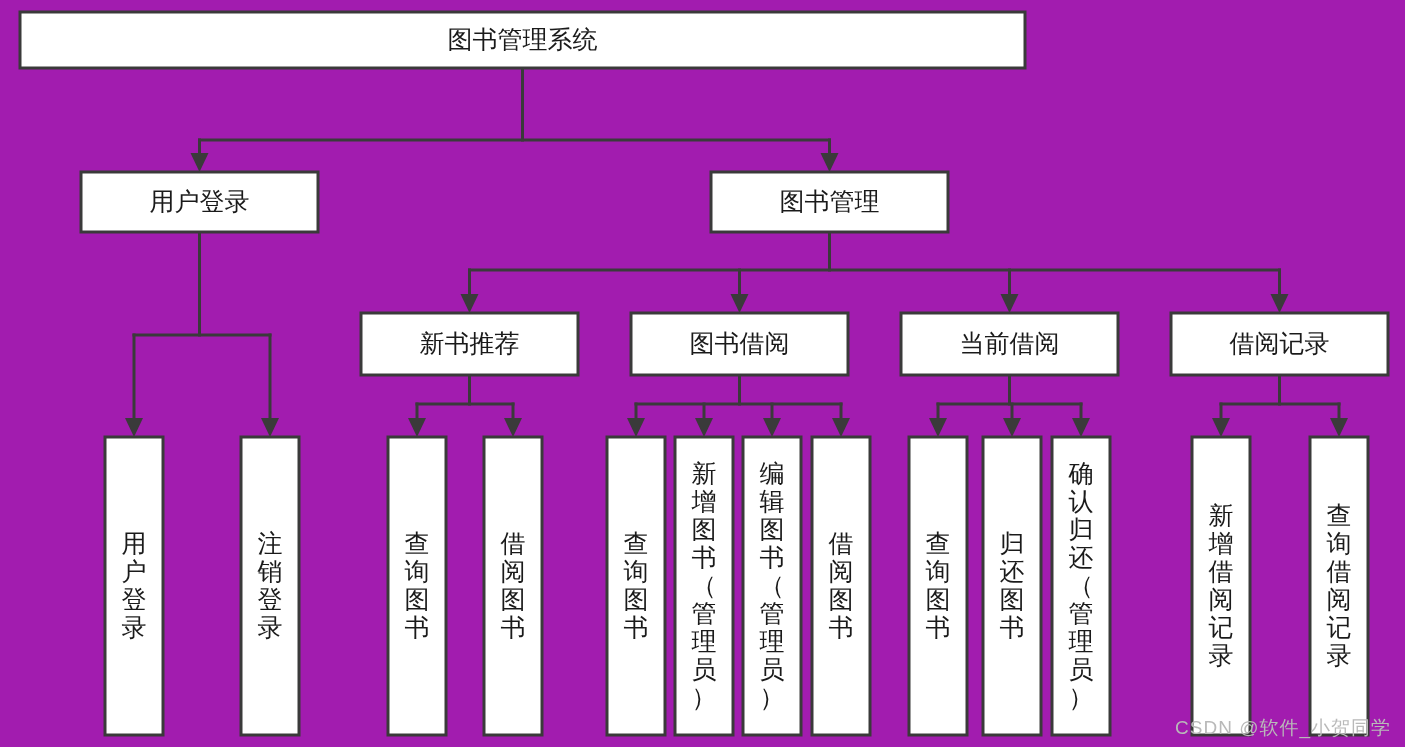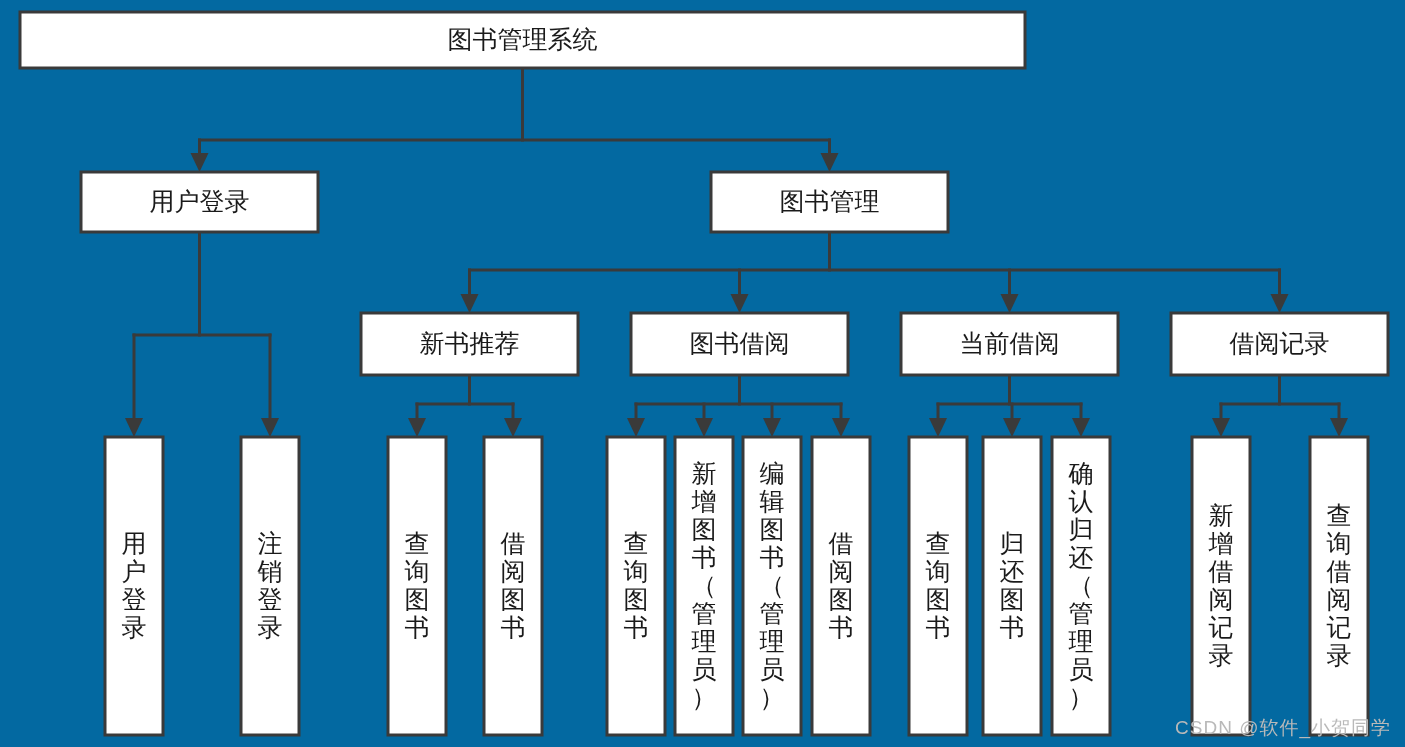--- a/index.html
+++ b/index.html
@@ -7,21 +7,21 @@
     padding: 0;
     background: #ffffff;
   }
   body {
     font-family: "Liberation Sans", "DejaVu Sans", sans-serif;
   }
   #canvas {
     position: relative;
     width: 1405px;
     height: 747px;
-    background: #0369a1;
+    background: #a21caf;
     overflow: hidden;
   }
   svg#diagram {
     position: absolute;
     left: 0;
     top: 0;
     width: 1405px;
     height: 747px;
   }
   .node-box {

